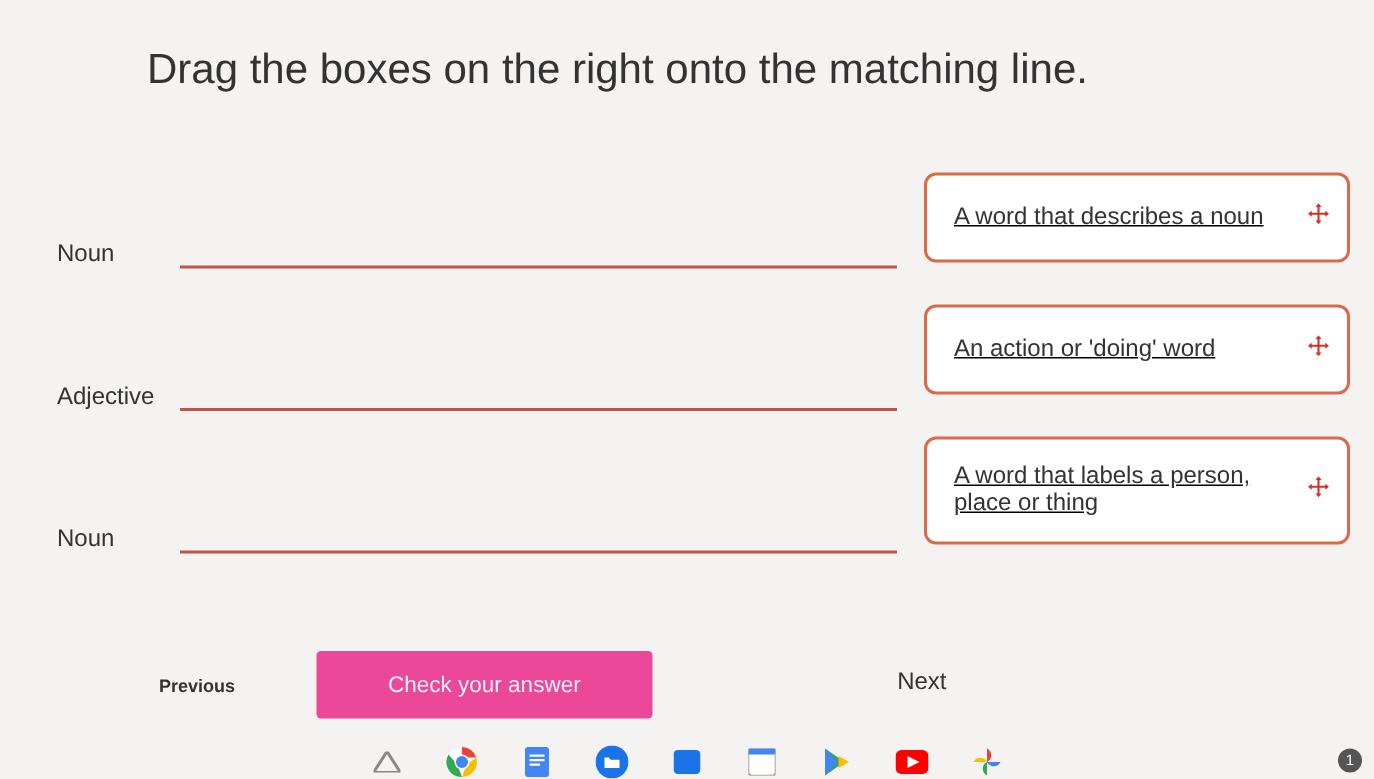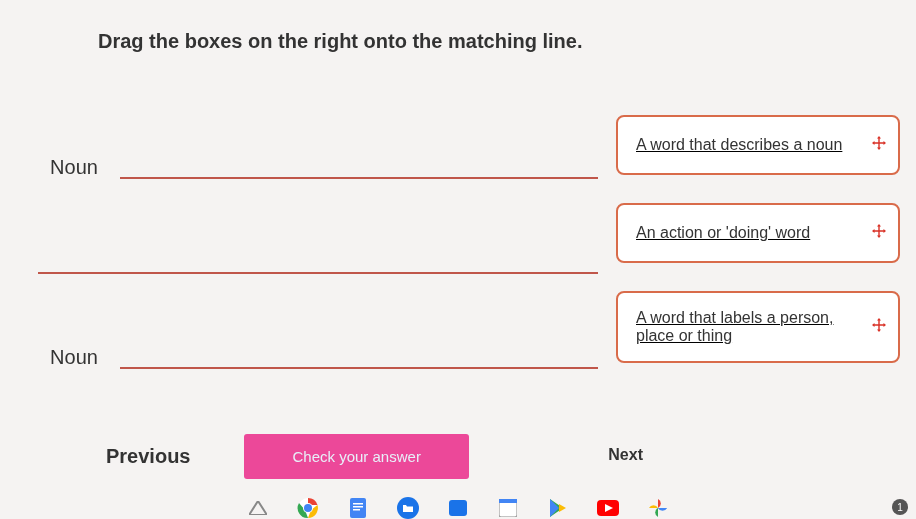--- a/index.html
+++ b/index.html
@@ -8,40 +8,40 @@
       background: #f5f3f2;
       width: 916px;
       height: 519px;
       position: relative;
       overflow: hidden;
     }
     .instruction {
       position: absolute;
       top: 30px;
       left: 98px;
-      font-size: 20px;
-      color: #333;
-      font-weight: 700;
+      font-size: 28px;
+      color: #333;
+      font-weight: 400;
     }
     .match-area {
       position: absolute;
       top: 115px;
       left: 38px;
       width: 560px;
     }
     .match-row {
       display: flex;
       align-items: flex-end;
       height: 68px;
       margin-bottom: 27px;
     }
     .match-label {
       width: 82px;
-      text-align: center;
-      font-size: 20px;
+      text-align: left;
+      font-size: 16px;
       color: #333;
       padding-right: 10px;
       padding-bottom: 4px;
       font-weight: 500;
     }
     .drop-line {
       flex: 1;
       border-bottom: 2px solid #c0564a;
       height: 1px;
       margin-bottom: 4px;
@@ -79,41 +79,41 @@
     .nav-bar {
       position: absolute;
       bottom: 40px;
       left: 100px;
       right: 240px;
       display: flex;
       align-items: center;
       gap: 48px;
     }
     .nav-button {
-      font-size: 20px;
+      font-size: 12px;
       color: #333;
       font-weight: 600;
       cursor: pointer;
       padding: 10px 6px;
     }
     .check-button {
       background: #ec4899;
       color: #e8eff9;
       padding: 14px 48px;
       border-radius: 3px;
       font-size: 15px;
       cursor: not-allowed;
     }
     .nav-next {
       position: absolute;
       bottom: 55px;
-      right: 273px;
-      font-size: 16px;
-      color: #333;
-      font-weight: 700;
+      right: 285px;
+      font-size: 16px;
+      color: #333;
+      font-weight: 400;
       cursor: pointer;
     }
     .taskbar {
       position: absolute;
       bottom: 0;
       left: 0;
       right: 0;
       height: 26px;
       display: flex;
       align-items: flex-end;
@@ -148,20 +148,21 @@
 <body>
 
 <div class="instruction">Drag the boxes on the right onto the matching line.</div>
 
 <div class="match-area">
   <div class="match-row">
     <div class="match-label">Noun</div>
     <div class="drop-line"></div>
   </div>
   <div class="match-row">
+    <div class="match-label">Adjective</div>
     <div class="drop-line"></div>
   </div>
   <div class="match-row">
     <div class="match-label">Noun</div>
     <div class="drop-line"></div>
   </div>
 </div>
 
 <div class="drag-area">
   <div class="drag-box">

